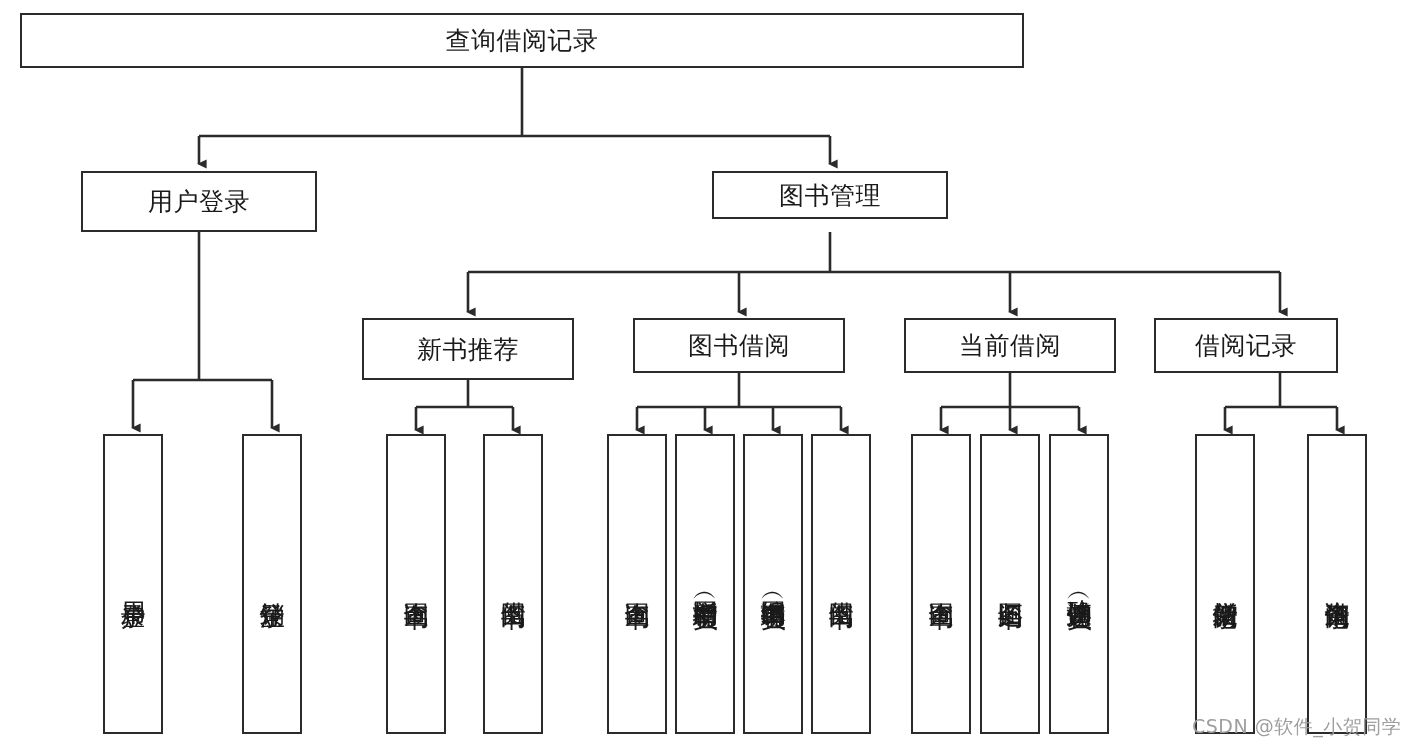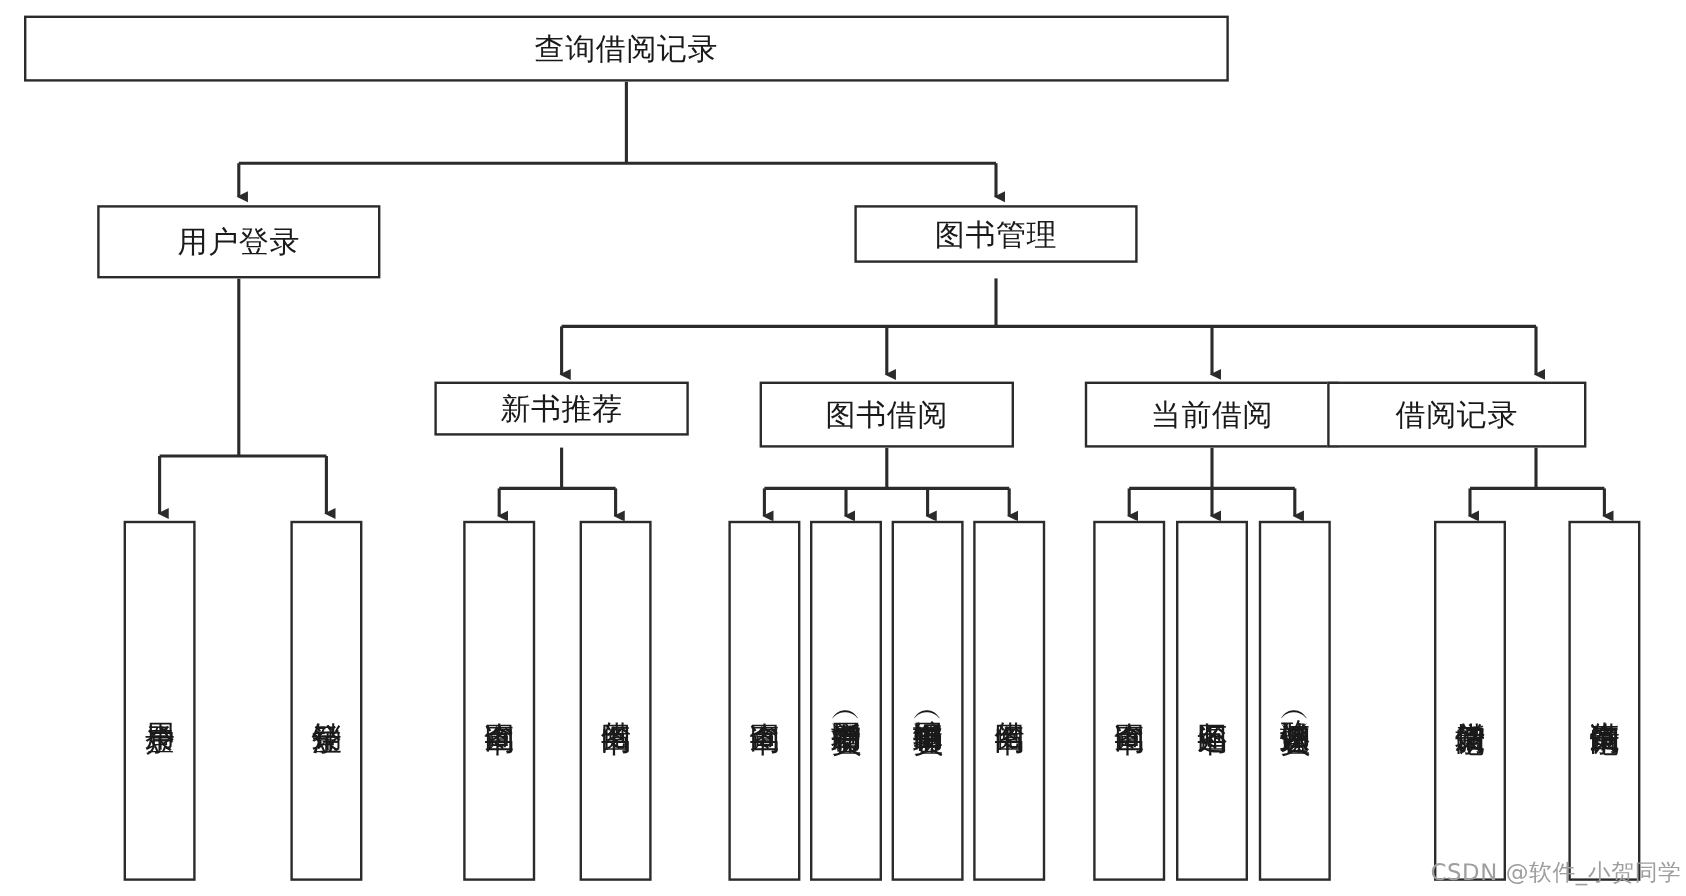--- a/index.html
+++ b/index.html
@@ -133,33 +133,33 @@
   </div>
 
   <div class="node horiz" style="left:81px; top:171px; width:236px; height:61px;">
     <span class="node-label">用户登录</span>
   </div>
 
   <div class="node horiz" style="left:712px; top:171px; width:236px; height:48px;">
     <span class="node-label">图书管理</span>
   </div>
 
-  <div class="node horiz" style="left:362px; top:318px; width:212px; height:45px;">
+  <div class="node horiz" style="left:362px; top:318px; width:212px; height:62px;">
     <span class="node-label">新书推荐</span>
   </div>
 
   <div class="node horiz" style="left:904px; top:318px; width:212px; height:55px;">
     <span class="node-label">当前借阅</span>
   </div>
 
   <div class="node horiz" style="left:633px; top:318px; width:212px; height:55px;">
     <span class="node-label">图书借阅</span>
   </div>
 
-  <div class="node horiz" style="left:1106px; top:318px; width:216px; height:55px;">
+  <div class="node horiz" style="left:1154px; top:318px; width:184px; height:55px;">
     <span class="node-label">借阅记录</span>
   </div>
 
   <div class="node vert" style="left:103px; top:434px; width:60px; height:300px;">
     <span class="node-label">用户登录</span>
   </div>
 
   <div class="node vert" style="left:242px; top:434px; width:60px; height:300px;">
     <span class="node-label">注销登录</span>
   </div>

